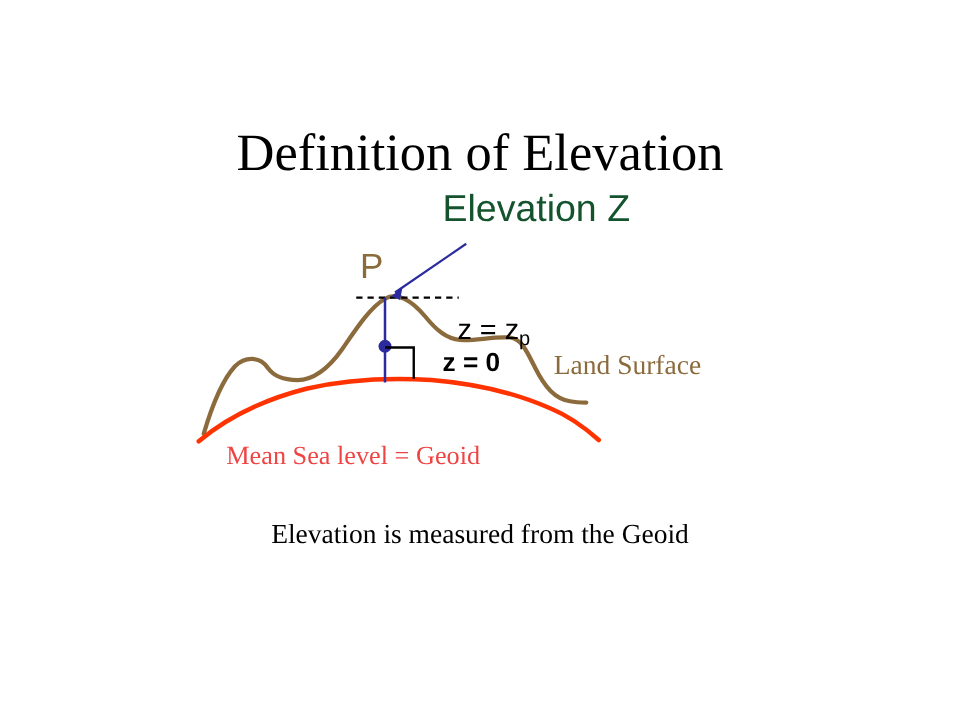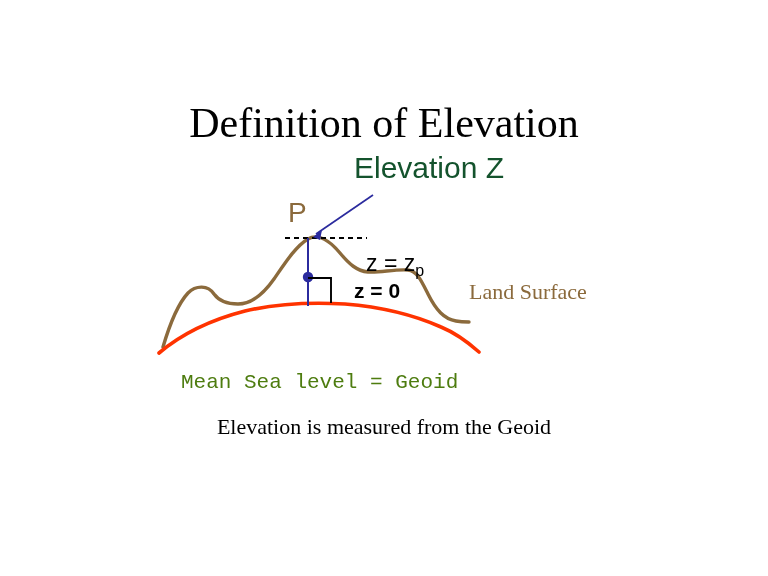--- a/index.html
+++ b/index.html
@@ -77,28 +77,27 @@
     font-size: 21px;
     font-weight: bold;
     color: #000000;
   }
   #land-surface-label {
     left: 443px;
     top: 281px;
     font-family: "Liberation Serif", serif;
     font-size: 22px;
     color: #8B6A3C;
-    margin-left: 26px;
   }
   #geoid-label {
     left: 181px;
-    top: 372px;
-    font-family: Liberation Mono, monospace;
+    top: 354px;
+    font-family: Liberation Serif, serif;
     font-size: 21px;
-    color: #4d7c0f;
+    color: #ef4444;
   }
   #footer-note {
     left: 0;
     top: 416px;
     width: 768px;
     text-align: center;
     font-family: "Liberation Serif", serif;
     font-size: 22px;
     color: #000000;
   }

